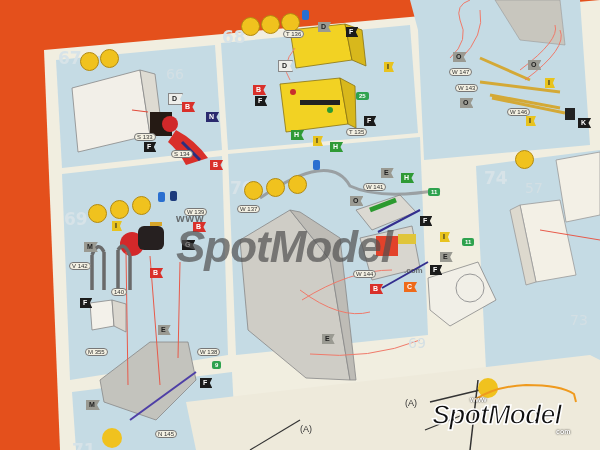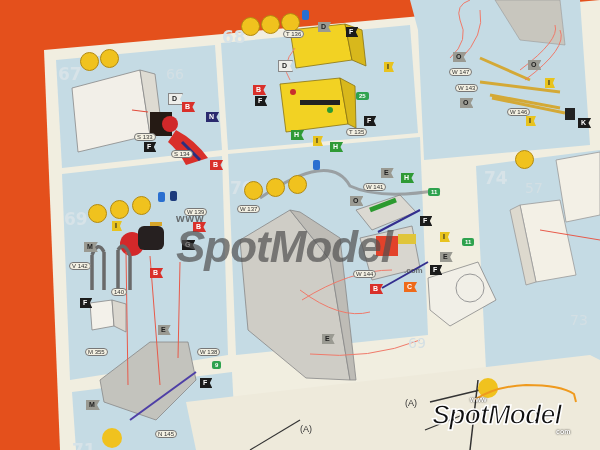--- a/index.html
+++ b/index.html
@@ -92,21 +92,21 @@
     <path d="M450,58 Q470,40 460,20 Q455,5 470,0 M460,60 Q485,35 480,10 M520,70 Q560,40 555,25 M525,80 Q568,48 560,30" stroke="#f07a6a" fill="none" stroke-width="1"></path>
     <rect x="565" y="108" width="10" height="12" fill="#222"></rect>
 
     <path d="M250,450 L300,420" stroke="#333" stroke-width="1.2"></path>
     <path d="M425,430 L470,412" stroke="#333" stroke-width="1.2"></path>
     <path d="M478,380 L470,450 M430,402 L480,390" stroke="#333" stroke-width="1.5"></path>
     <circle cx="488" cy="388" r="10" fill="#f0c21e"></circle>
     <circle cx="112" cy="438" r="10" fill="#f0c21e"></circle>
   </svg>
 
-  <div class="stepnum" style="left:58px;top:64px;">67</div>
+  <div class="stepnum" style="left:58px;top:48px;">67</div>
   <div class="refnum" style="left:166px;top:66px;">66</div>
   <div class="stepnum" style="left:222px;top:27px;">68</div>
   <div class="stepnum" style="left:64px;top:209px;">69</div>
   <div class="stepnum" style="left:230px;top:178px;">70</div>
   <div class="refnum" style="left:408px;top:335px;">69</div>
   <div class="stepnum" style="left:72px;top:440px;">71</div>
   <div class="stepnum" style="left:484px;top:168px;">74</div>
   <div class="refnum" style="left:525px;top:180px;">57</div>
   <div class="refnum" style="left:570px;top:312px;">73</div>
 

